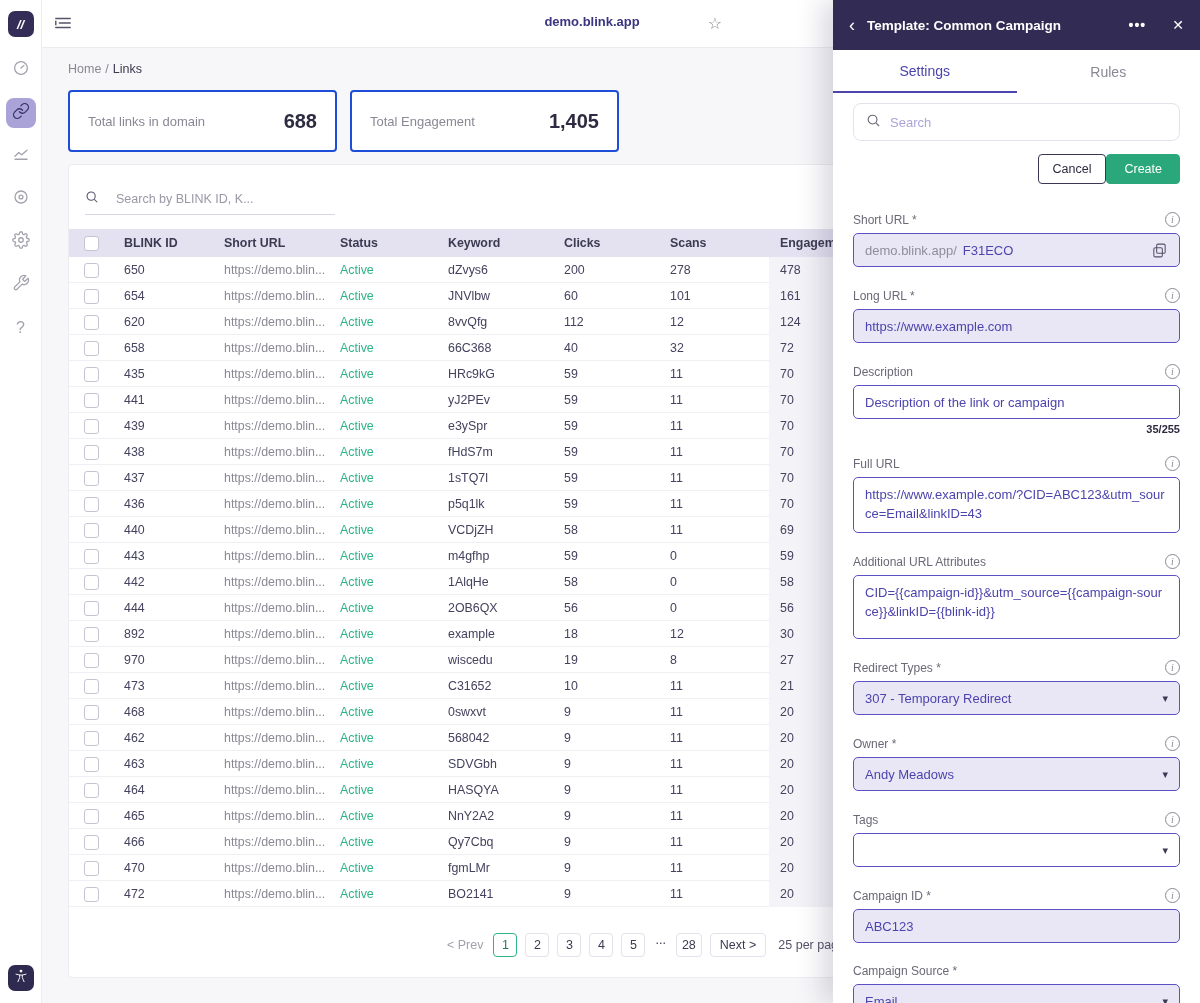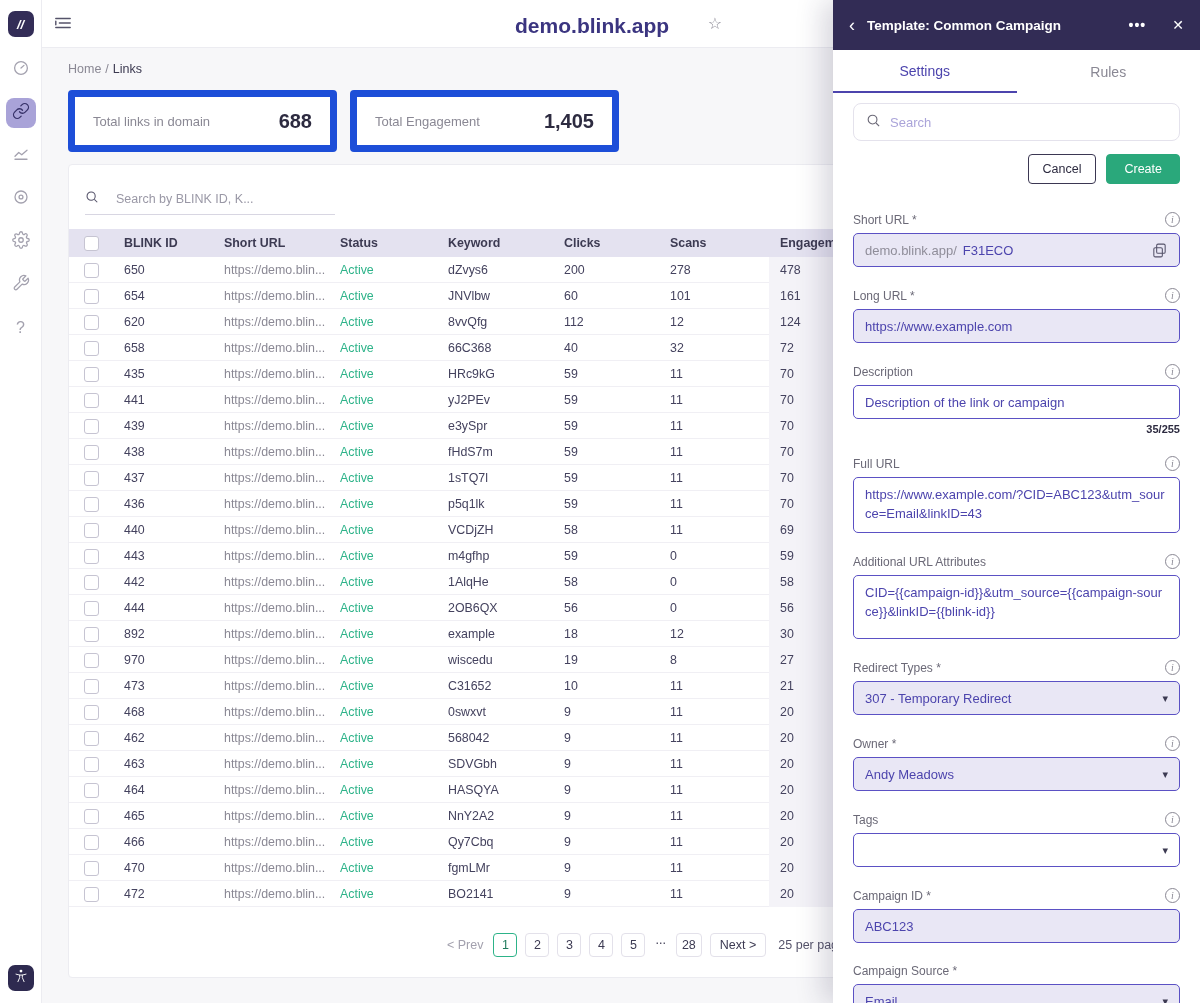--- a/index.html
+++ b/index.html
@@ -19,31 +19,31 @@
   .a11y-btn { margin-top:auto; margin-bottom:12px; width:26px; height:26px; background:#2e2a50; border-radius:7px;
     display:flex; align-items:center; justify-content:center; }
   .a11y-btn svg { stroke:#fff; fill:#fff; stroke-width:1.4; stroke-linecap:round; }
 
   
   .main { margin-left:42px; }
   .topbar { position:relative; height:48px; background:#fff; border-bottom:1px solid #ececf1; }
   .menu-btn { position:absolute; left:12px; top:15px; }
   .menu-btn svg { stroke:#55536a; stroke-width:1.6; stroke-linecap:round; }
   .domain-title { position:absolute; left:47.5%; top:14px; transform:translateX(-50%);
-    color:#3b3580; font-size:21px; font-weight:bold; }
+    color:#3b3580; font-size:13px; font-weight:bold; }
   .fav-star { position:absolute; left:57.5%; top:14px; color:#8a8894; font-size:16px; }
 
   .content { padding:14px 0 0 26px; }
   .breadcrumb { font-size:12.5px; margin-bottom:14px; }
   .bc-home, .bc-sep { color:#8a8894; }
   .bc-cur { color:#3b3950; font-weight:normal; margin-left:4px; }
   .bc-home { margin-right:4px;text-align:center; }
 
   .stats-row { display:flex; gap:13px; margin-bottom:12px; }
-  .stat-card { width:269px; height:62px; background:#fff; border:7px solid #1d4ed8; border-radius:4px;
+  .stat-card { width:269px; height:62px; background:#fff; border:2px solid #1d4ed8; border-radius:4px;
     display:flex; align-items:center; justify-content:space-between; padding:0 18px; }
   .stat-label { color:#8a8894; font-size:13px; }
   .stat-value { color:#2d2b40; font-size:20px; font-weight:bold; }
 
   
   .table-card { width:1092px; background:#fff; border:1px solid #ececf1; border-radius:4px; padding:14px 0 20px; }
   .table-search { display:flex; align-items:center; gap:17px; margin:11px 16px 14px; width:250px;
     border-bottom:1px solid #d8d6e2; padding-bottom:6px; }
   .table-search svg { stroke:#55536a; fill:none; stroke-width:1.8; }
   .table-search input { border:none; outline:none; font-size:12.5px; width:220px; color:#44425e;
@@ -86,21 +86,21 @@
   .ptab.active { color:#4c44ad; border-bottom:2px solid #4c44ad; }
   .panel-body { padding:10px 20px 0; height:calc(100% - 93px); overflow:hidden; }
 
   .panel-search { display:flex; align-items:center; gap:9px; border:1px solid #e4e2ec; border-radius:8px;
     height:38px; padding:0 12px; margin-bottom:13px; }
   .panel-search svg { stroke:#6b6977; fill:none; stroke-width:1.8; }
   .panel-search input { border:none; outline:none; font-size:13px; flex:1; color:#44425e;
     font-family:"Liberation Sans", sans-serif; background:transparent; }
   .panel-search input::placeholder { color:#aaa4d9; }
 
-  .btn-row { display:flex; justify-content:flex-end; gap:10px; margin-bottom:28px; }
+  .btn-row { display:flex; justify-content:flex-end; margin-bottom:28px; }
   .btn-cancel { background:#fff; border:1px solid #3b3752; border-radius:4px; color:#2d2b40;
     font-size:12.5px; padding:7px 14px; font-family:"Liberation Sans", sans-serif; }
   .btn-create { background:#2aa87b; border:1px solid #2aa87b; border-radius:4px; color:#fff;
     font-size:12.5px; padding:7px 17px; font-family:"Liberation Sans", sans-serif; }
 
   .fgroup { margin-bottom:21px; }
   .frow { display:flex; align-items:center; justify-content:space-between; margin-bottom:6px;margin-top:14px; }
   .flabel { font-size:12px; color:#6b6977; }
   .info-icon { width:15px; height:15px; border:1.2px solid #8a8894; border-radius:50%; color:#8a8894;
     font-size:10px; font-style:italic; font-family:"Liberation Serif", serif;

